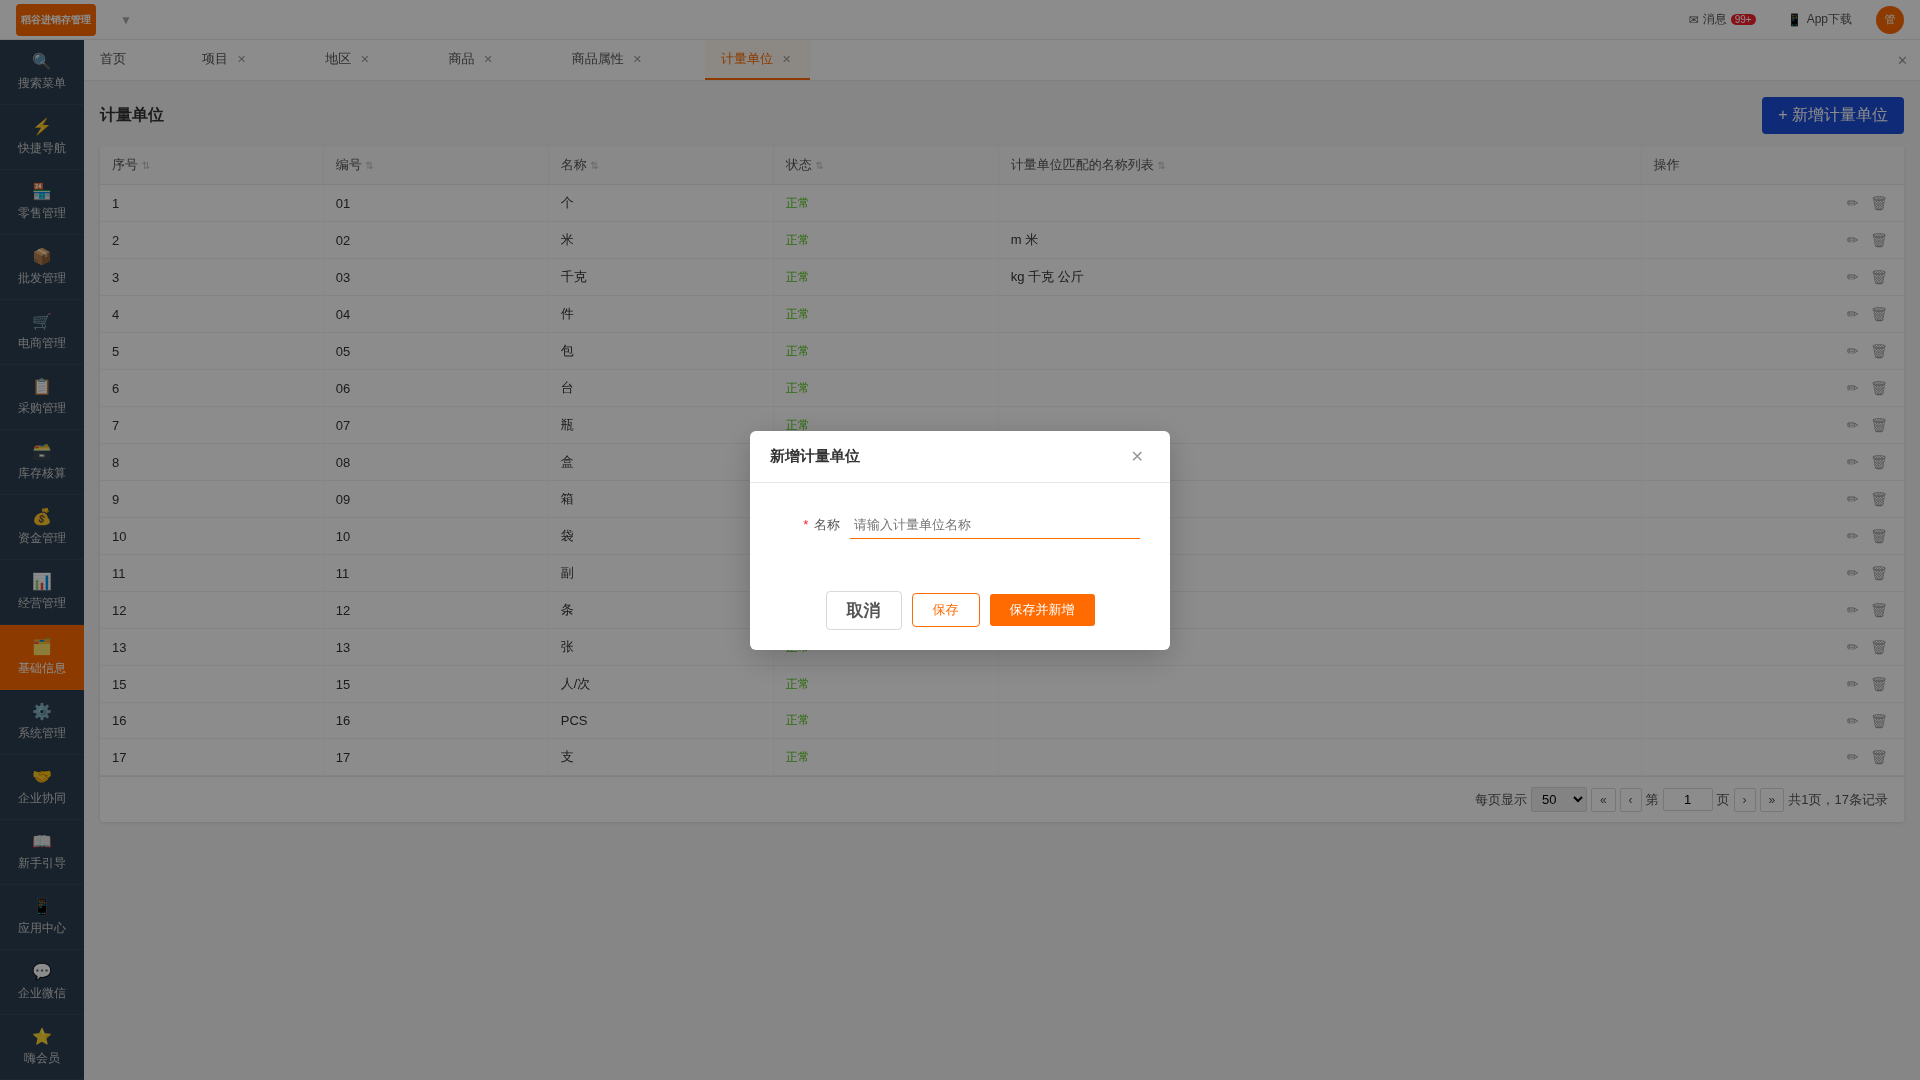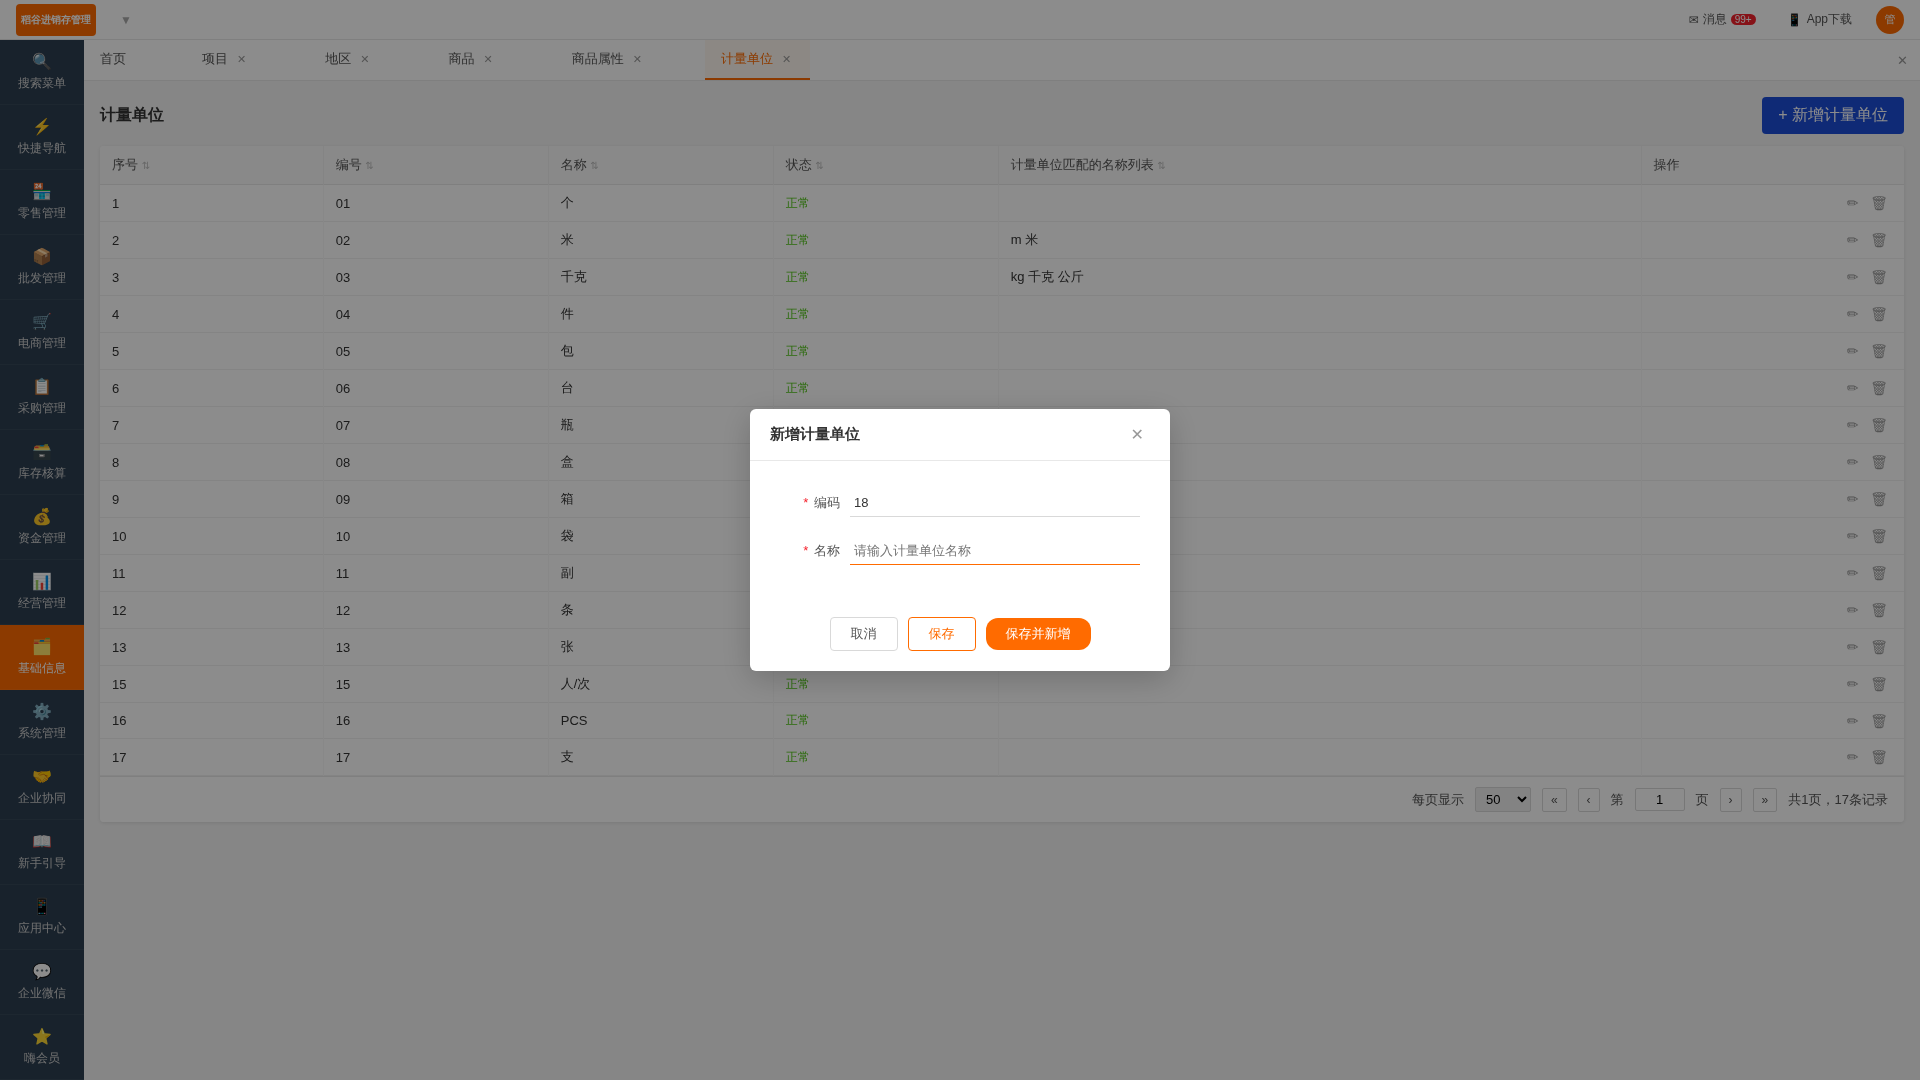--- a/index.html
+++ b/index.html
@@ -225,21 +225,21 @@
     }
 
     
     .pagination-bar {
       background: #fff;
       border-top: 1px solid #e8e8e8;
       padding: 10px 16px;
       display: flex;
       align-items: center;
       justify-content: flex-end;
-      gap: 11px;
+      gap: 4px;
       font-size: 13px;
       color: #555;
     }
     .page-btn {
       border: 1px solid #d9d9d9;
       background: #fff;
       padding: 4px 8px;
       cursor: pointer;
       border-radius: 2px;
       color: #555;
@@ -334,37 +334,38 @@
       justify-content: center;
       gap: 10px;
     }
     .btn-cancel {
       padding: 7px 20px;
       border: 1px solid #d9d9d9;
       background: #fff;
       color: #555;
       border-radius: 4px;
       cursor: pointer;
-      font-size: 13px;
+      font-size: 17px;
+      font-weight: bold;
     }
     .btn-save {
       padding: 7px 20px;
       border: 1px solid #ff6b00;
       background: #fff;
       color: #ff6b00;
       border-radius: 4px;
       cursor: pointer;
       font-size: 13px;
     }
     .btn-save-add {
       padding: 7px 20px;
       background: #ff6b00;
       color: #fff;
       border: none;
-      border-radius: 12px;
+      border-radius: 3px;
       cursor: pointer;
       font-size: 13px;
     }
 
     .sort-icon { font-size: 10px; color: #bbb; }
   </style>
 </head>
 <body>
 
 <div class="top-header">
@@ -710,27 +711,20 @@
 <div class="modal-overlay">
   <div class="modal">
     <div class="modal-header">
       <span class="modal-title">新增计量单位</span>
       <span class="modal-close">✕</span>
     </div>
     <div class="modal-body">
       <div class="form-row">
         <div class="form-label">
           <span class="form-required">*</span>
-          <span>编码</span>
-        </div>
-        <input class="form-input" type="text" value="18" style="">
-      </div>
-      <div class="form-row">
-        <div class="form-label">
-          <span class="form-required">*</span>
           <span>名称</span>
         </div>
         <input class="form-input active-focus" type="text" placeholder="请输入计量单位名称" style="">
       </div>
     </div>
     <div class="modal-footer">
       <button class="btn-cancel">取消</button>
       <button class="btn-save">保存</button>
       <button class="btn-save-add">保存并新增</button>
     </div>

